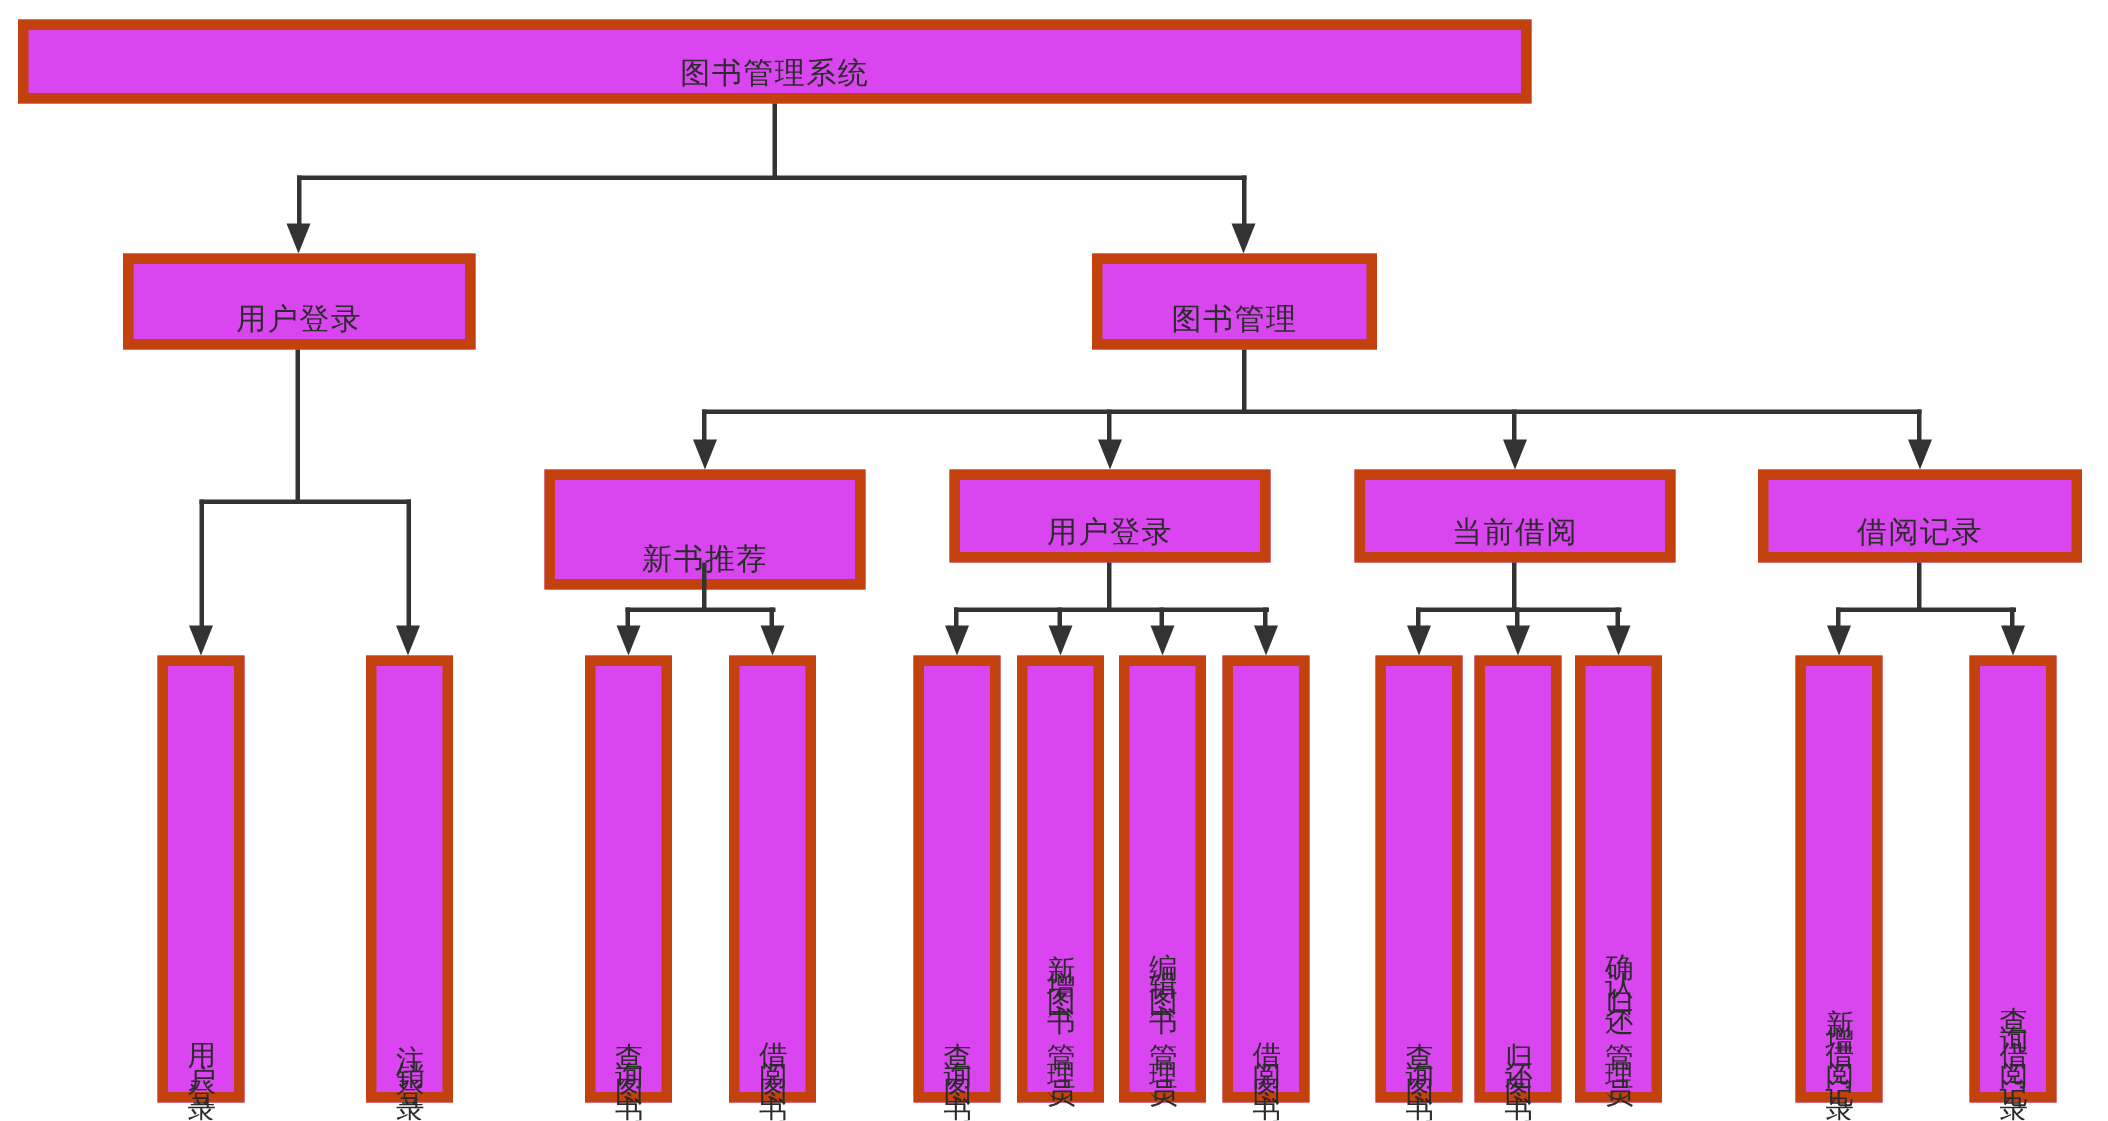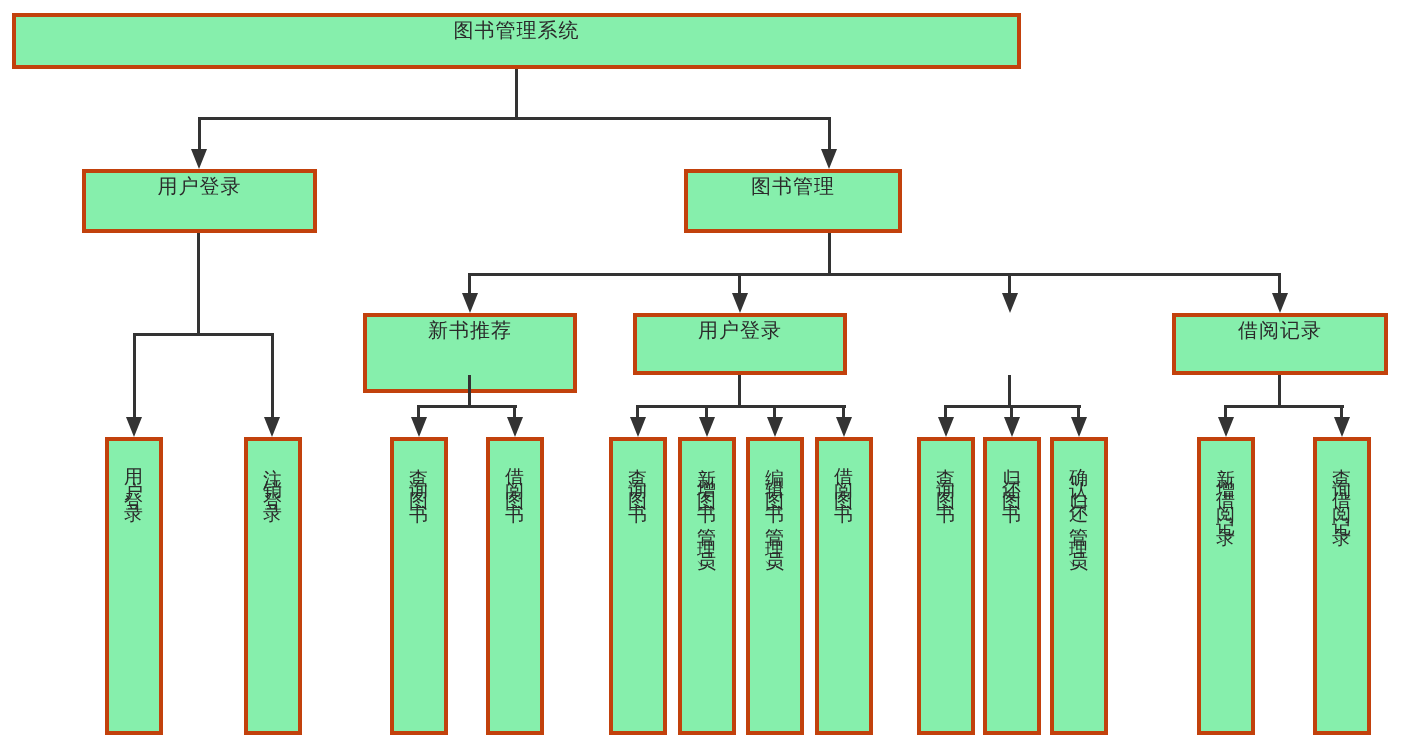--- a/index.html
+++ b/index.html
@@ -1,19 +1,19 @@
 <!DOCTYPE html>
 <html><head>
 <meta charset="utf-8">
 <style>
   *{box-sizing:border-box;margin:0;padding:0}
   html,body{background:#ffffff}
   body{font-family:"Liberation Sans",sans-serif}
   .canvas{position:relative;width:1405px;height:747px;background:#ffffff;overflow:hidden}
-  .box{position:absolute;border:4px solid #c2410c;background:#86efac;display:flex;align-items:flex-start;justify-content:center;color:#2b2b2b}
+  .box{position:absolute;border:7px solid #c2410c;background:#d946ef;display:flex;align-items:flex-end;justify-content:center;color:#2b2b2b}
   .hlabel{font-size:20px;letter-spacing:1px;white-space:nowrap}
   .vlabel{writing-mode:vertical-rl;text-orientation:mixed;font-size:19px;line-height:1;letter-spacing:12px;white-space:nowrap;padding-top:12px}
   .line{position:absolute;background:#333333}
   .head{position:absolute;width:0;height:0;border-left:8px solid transparent;border-right:8px solid transparent;border-top:20px solid #333333}
   .watermark{position:absolute;top:716px;right:6px;font-size:22px;color:#b9b9b9;text-shadow:0 0 2px #ffffff;white-space:nowrap}
 </style>
 </head>
 <body>
 
 <div class="canvas">
@@ -25,21 +25,21 @@
   <div class="line" style="left:515px;top:69px;width:3px;height:49px"></div>
   <div class="line" style="left:198px;top:117px;width:633px;height:3px"></div>
   <div class="line" style="left:198px;top:117px;width:3px;height:34px"></div>
   <div class="line" style="left:828px;top:117px;width:3px;height:34px"></div>
   <div class="head" style="left:191px;top:149px"></div>
   <div class="head" style="left:821px;top:149px"></div>
 
   <div class="box" style="left:82px;top:169px;width:235px;height:64px">
     <span class="hlabel">用户登录</span>
   </div>
-  <div class="box" style="left:684px;top:169px;width:218px;height:64px">
+  <div class="box" style="left:728px;top:169px;width:190px;height:64px">
     <span class="hlabel">图书管理</span>
   </div>
 
   <div class="line" style="left:197px;top:233px;width:3px;height:102px"></div>
   <div class="line" style="left:133px;top:333px;width:141px;height:3px"></div>
   <div class="line" style="left:133px;top:333px;width:3px;height:86px"></div>
   <div class="line" style="left:271px;top:333px;width:3px;height:86px"></div>
   <div class="head" style="left:126px;top:417px"></div>
   <div class="head" style="left:264px;top:417px"></div>
 
@@ -52,20 +52,23 @@
   <div class="head" style="left:462px;top:293px"></div>
   <div class="head" style="left:732px;top:293px"></div>
   <div class="head" style="left:1002px;top:293px"></div>
   <div class="head" style="left:1272px;top:293px"></div>
 
   <div class="box" style="left:363px;top:313px;width:214px;height:80px">
     <span class="hlabel">新书推荐</span>
   </div>
   <div class="box" style="left:633px;top:313px;width:214px;height:62px">
     <span class="hlabel">用户登录</span>
+  </div>
+  <div class="box" style="left:903px;top:313px;width:214px;height:62px">
+    <span class="hlabel">当前借阅</span>
   </div>
   <div class="box" style="left:1172px;top:313px;width:216px;height:62px">
     <span class="hlabel">借阅记录</span>
   </div>
 
   <div class="line" style="left:468px;top:375px;width:3px;height:32px"></div>
   <div class="line" style="left:417px;top:405px;width:100px;height:3px"></div>
   <div class="line" style="left:417px;top:405px;width:3px;height:14px"></div>
   <div class="line" style="left:513px;top:405px;width:3px;height:14px"></div>
   <div class="head" style="left:411px;top:417px"></div>

